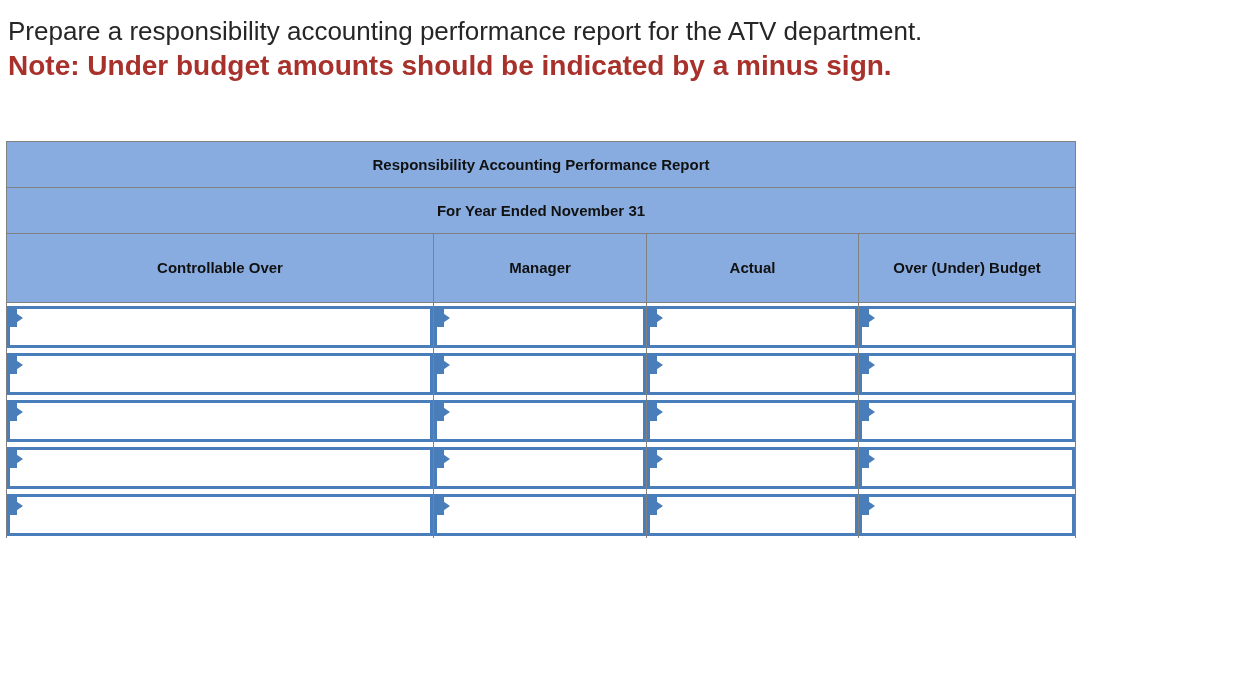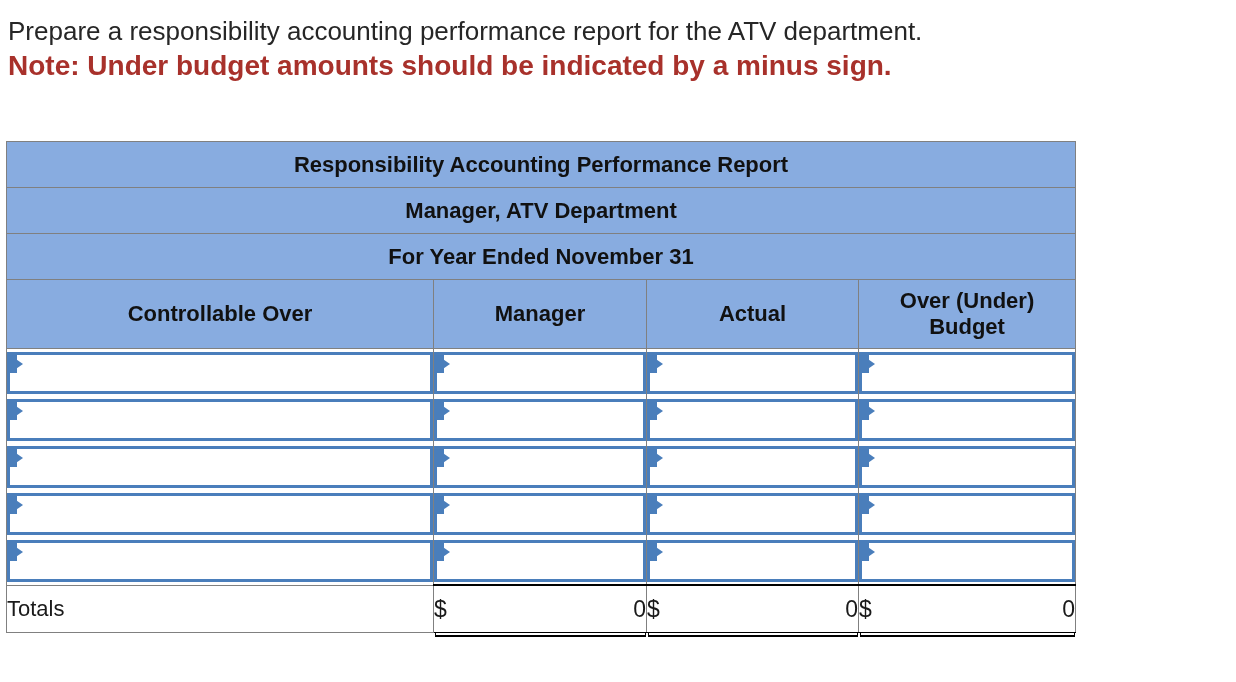--- a/index.html
+++ b/index.html
@@ -49,21 +49,21 @@
   .col-desc  { width: 427px; }
   .col-bud   { width: 213px; }
   .col-act   { width: 212px; }
   .col-over  { width: 217px; }
 
   .hdr-cell {
     background: #88ace0;
     border: 1px solid #808080;
     text-align: center;
     font-weight: bold;
-    font-size: 22px;
+    font-size: 15px;
     color: #111111;
     height: 45px;
     vertical-align: middle;
   }
   .hdr-title { height: 45px; }
   .hdr-col {
     height: 68px;
     line-height: 26px;
     padding: 0 4px;
   }
@@ -146,23 +146,20 @@
       <col class="col-bud">
       <col class="col-act">
       <col class="col-over">
     </colgroup>
     <tbody>
 
       <tr>
         <td class="hdr-cell hdr-title" colspan="4">Responsibility Accounting Performance Report</td>
       </tr>
       <tr>
-        <td class="hdr-cell hdr-title" colspan="4">Manager, ATV Department</td>
-      </tr>
-      <tr>
         <td class="hdr-cell hdr-title" colspan="4">For Year Ended November 31</td>
       </tr>
 
       <tr>
         <td class="hdr-cell hdr-col">Controllable Over</td>
         <td class="hdr-cell hdr-col">Manager</td>
         <td class="hdr-cell hdr-col">Actual</td>
         <td class="hdr-cell hdr-col">Over (Under) Budget</td>
       </tr>
 
@@ -294,38 +291,17 @@
           </div>
         </td>
         <td class="input-cell no-left">
           <div class="input-box">
             <span class="dd-arrow"></span>
             <span></span>
           </div>
         </td>
       </tr>
 
-      <tr class="totals-row">
-        <td class="totals-label-cell">Totals</td>
-        <td class="totals-val-cell">
-          <div class="totals-inner">
-            <span>$</span>
-            <span>0</span>
-          </div>
-        </td>
-        <td class="totals-val-cell">
-          <div class="totals-inner">
-            <span>$</span>
-            <span>0</span>
-          </div>
-        </td>
-        <td class="totals-val-cell">
-          <div class="totals-inner">
-            <span>$</span>
-            <span>0</span>
-          </div>
-        </td>
-      </tr>
 
     </tbody>
   </table>
 
 </div>
 
 </body></html>

